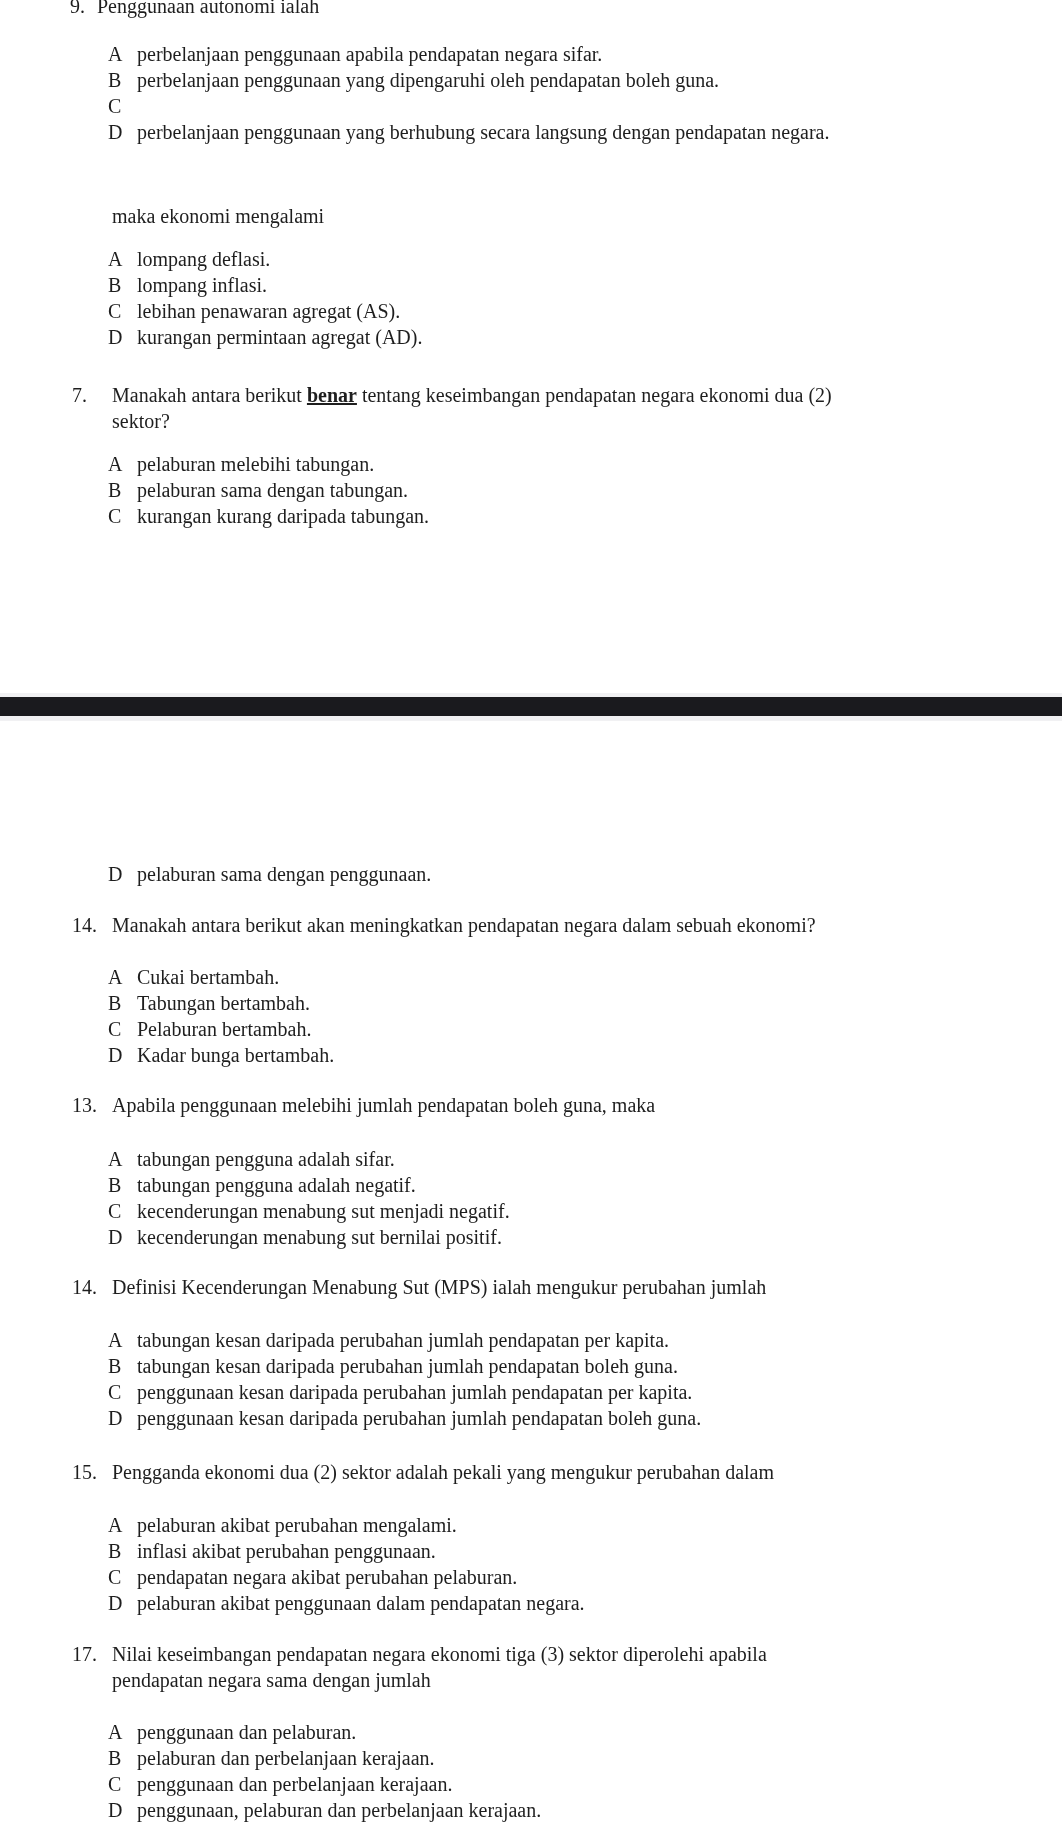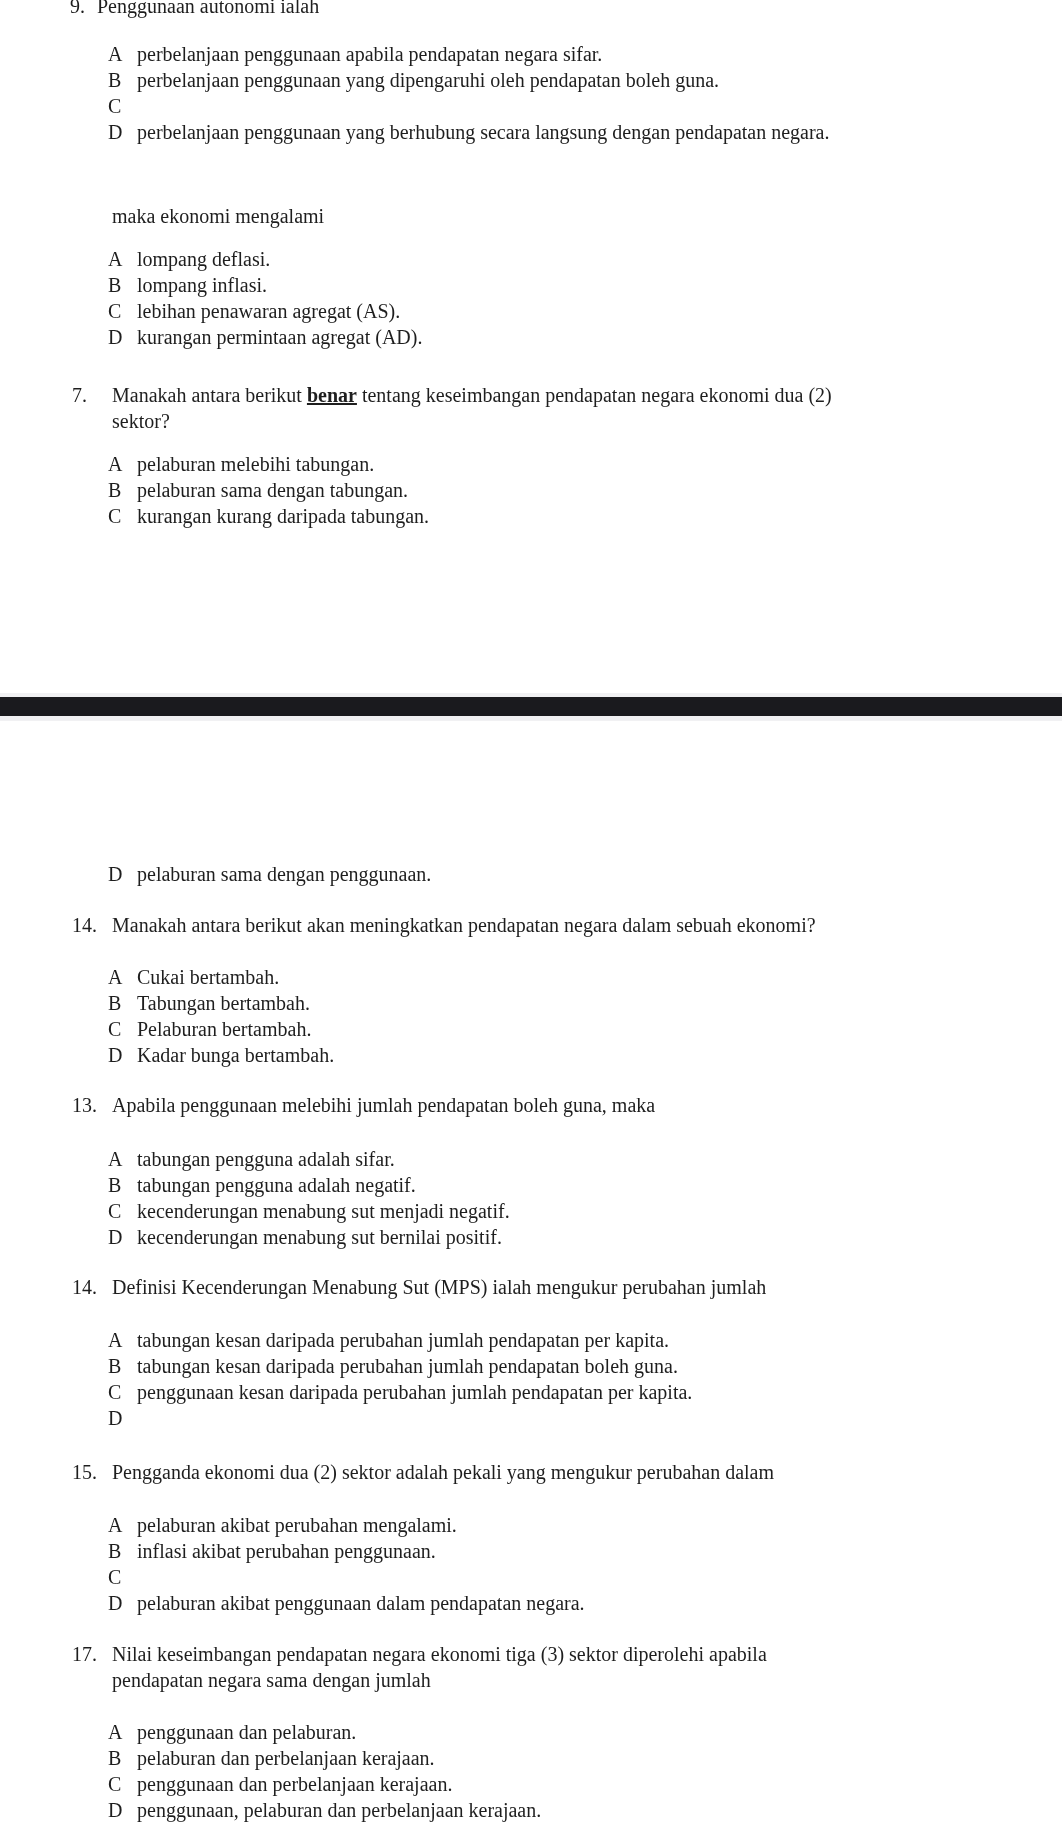--- a/index.html
+++ b/index.html
@@ -176,36 +176,38 @@
   <div class="line" style="top:1353px">
     <span class="oletter">B</span>
     <span class="otext">tabungan kesan daripada perubahan jumlah pendapatan boleh guna.</span>
   </div>
   <div class="line" style="top:1379px">
     <span class="oletter">C</span>
     <span class="otext">penggunaan kesan daripada perubahan jumlah pendapatan per kapita.</span>
   </div>
   <div class="line" style="top:1405px">
     <span class="oletter">D</span>
+    <span class="otext">penggunaan kesan daripada perubahan jumlah pendapatan boleh guna.</span>
   </div>
 
   <div class="line" style="top:1459px">
     <span class="qnum">15.</span>
     <span class="qtext">Pengganda ekonomi dua (2) sektor adalah pekali yang mengukur perubahan dalam</span>
   </div>
   <div class="line" style="top:1512px">
     <span class="oletter">A</span>
     <span class="otext">pelaburan akibat perubahan mengalami.</span>
   </div>
   <div class="line" style="top:1538px">
     <span class="oletter">B</span>
     <span class="otext">inflasi akibat perubahan penggunaan.</span>
   </div>
   <div class="line" style="top:1564px">
     <span class="oletter">C</span>
+    <span class="otext">pendapatan negara akibat perubahan pelaburan.</span>
   </div>
   <div class="line" style="top:1590px">
     <span class="oletter">D</span>
     <span class="otext">pelaburan akibat penggunaan dalam pendapatan negara.</span>
   </div>
 
   <div class="line" style="top:1641px">
     <span class="qnum">17.</span>
     <span class="qtext">Nilai keseimbangan pendapatan negara ekonomi tiga (3) sektor diperolehi apabila</span>
   </div>

